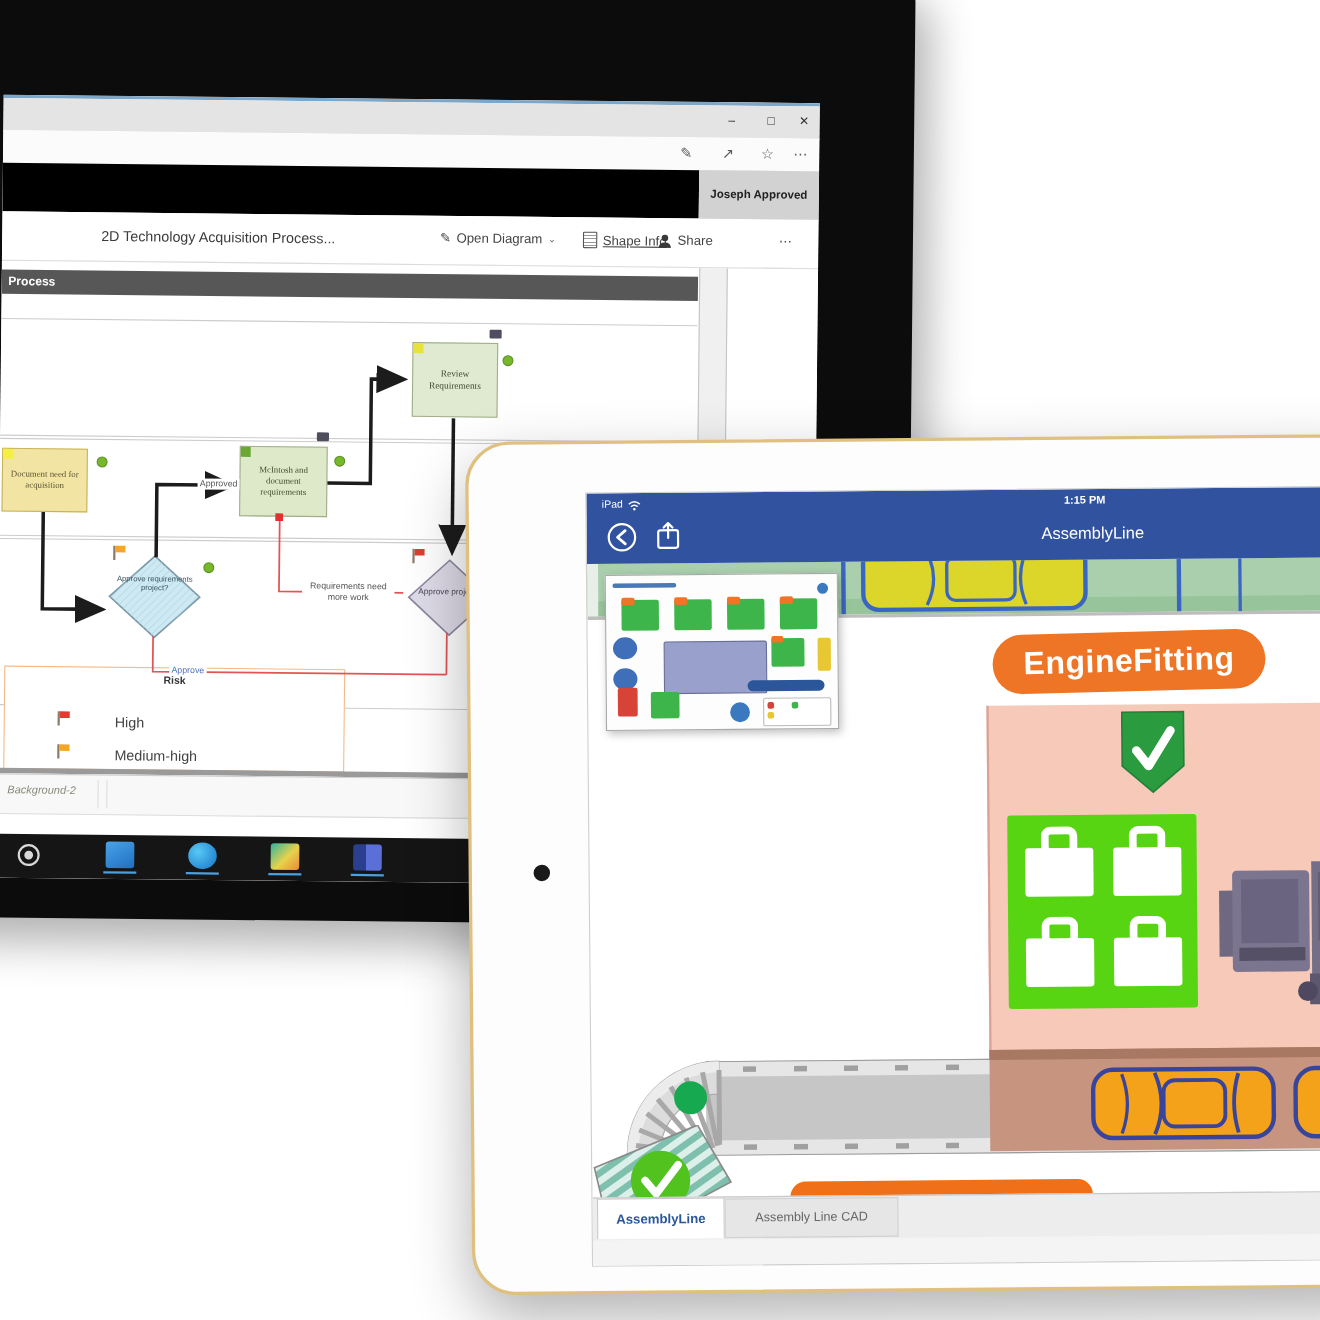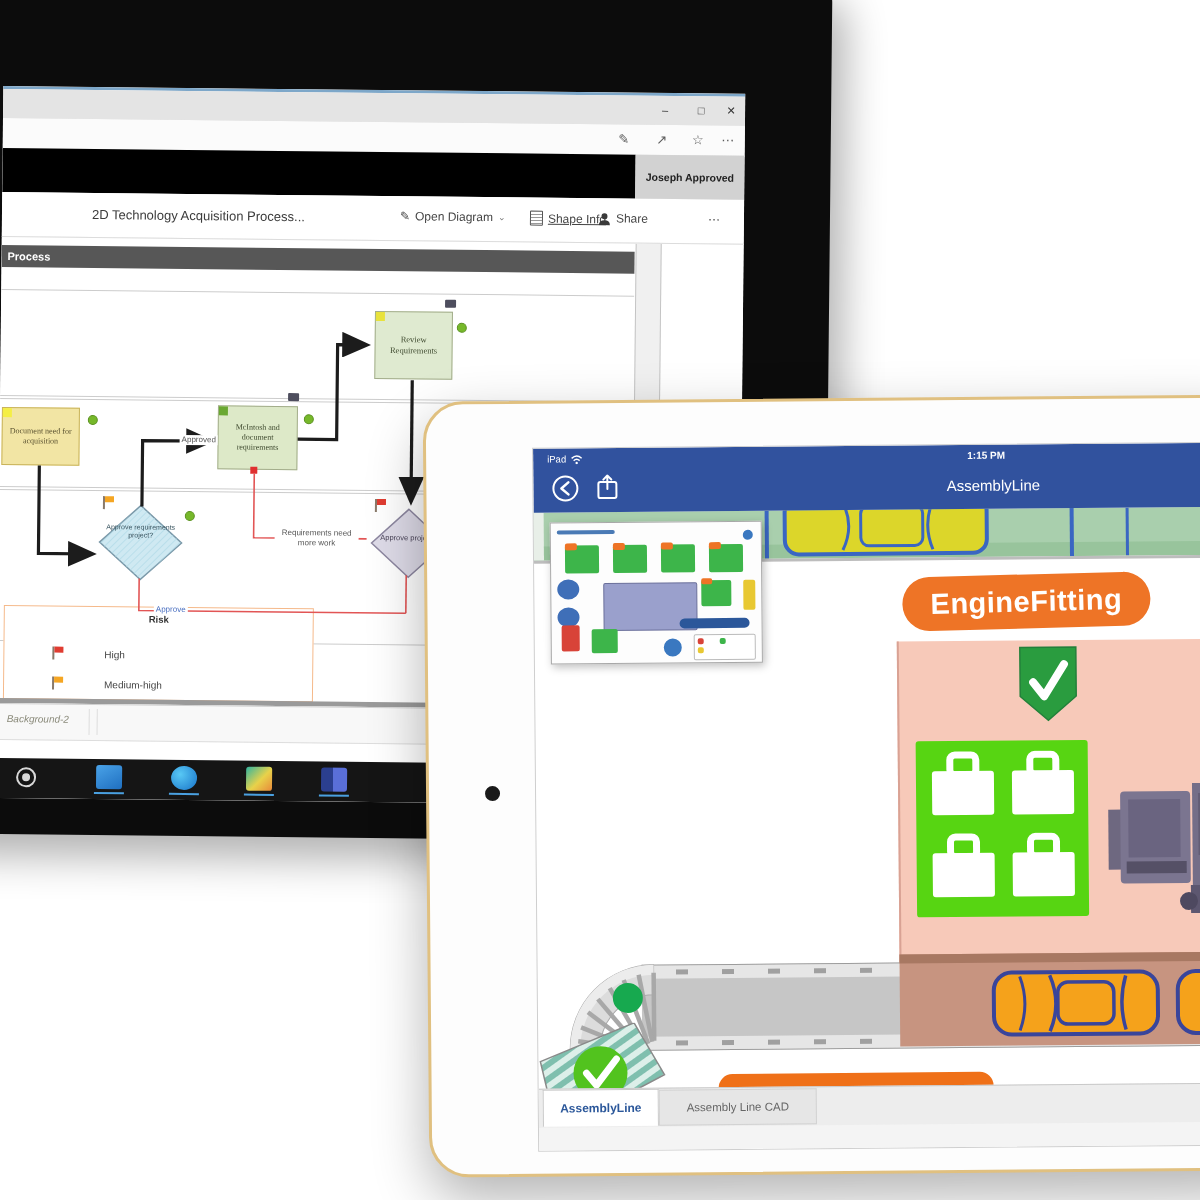--- a/index.html
+++ b/index.html
@@ -31,21 +31,21 @@
     text-align:center;font-size:8px;color:#3f4a2f;line-height:1.25;padding:2px;font-family:Liberation Serif, serif;}
   .corner-chip{position:absolute;left:0;top:0;width:9px;height:9px;}
   .gdot{position:absolute;width:10px;height:10px;border-radius:50%;background:#76b82a;border:1px solid #5a9020;box-sizing:border-box;}
   .badge{position:absolute;width:11px;height:8px;background:#4e4e5e;border-radius:1px;}
   .flag{position:absolute;width:2px;height:13px;background:#8a7a6a;}
   .flag::before{content:"";position:absolute;left:2px;top:0;width:9px;height:6px;background:var(--c,#e03c31);}
   .diamond-label{position:absolute;text-align:center;font-size:7px;color:#3a5560;line-height:1.2;}
   .conn-label{position:absolute;background:#fff;font-size:8px;color:#555;line-height:1.2;text-align:center;padding:0 2px;}
   .legend{position:absolute;left:6px;top:368px;width:310px;height:94px;background:#fff;border:1.5px solid #f5b98a;box-sizing:border-box;}
   .legend .ltitle{position:absolute;left:0;top:6px;width:100%;text-align:center;font-size:9.5px;font-weight:bold;color:#333;}
-  .legend .lrow-label{position:absolute;left:100px;font-size:10px;color:#444;}
+  .legend .lrow-label{position:absolute;left:100px;font-size:13px;color:#444;}
   .thickline{position:absolute;left:0;top:612px;width:660px;height:5px;background:#9a9a9a;}
   .pagetabs{position:absolute;left:0;top:617px;width:742px;height:35px;background:#f8f8f8;border-top:1px solid #cfcfcf;border-bottom:1px solid #ddd;}
   .pagetab-label{position:absolute;left:10px;top:9px;font-style:italic;font-size:10px;color:#8a8a7a;}
   .ptsep{position:absolute;top:4px;width:1px;height:26px;background:#ddd;}
   .taskbar{position:absolute;left:0;top:672px;width:742px;height:40px;background:#151515;}
   .tb-ring{position:absolute;left:20px;top:9px;width:20px;height:20px;border:2px solid #d8d8d8;border-radius:50%;box-sizing:border-box;}
   .tb-ring::after{content:"";position:absolute;left:4px;top:4px;width:8px;height:8px;border-radius:50%;background:#d8d8d8;}
   .tb-app{position:absolute;top:6px;width:26px;height:24px;border-radius:3px;}
   .tb-underline{position:absolute;top:33px;width:30px;height:2px;background:#4aa0e0;}
 

